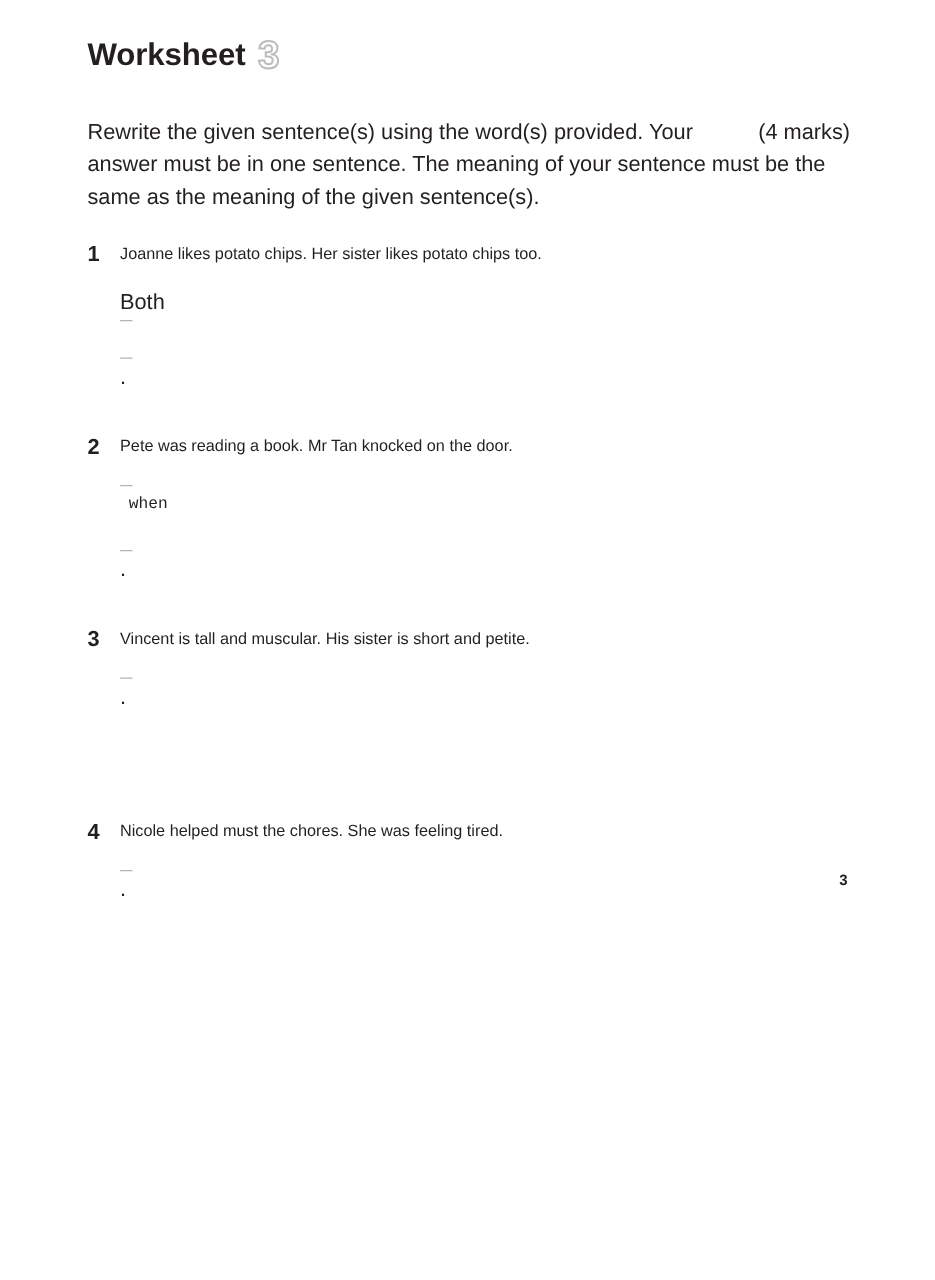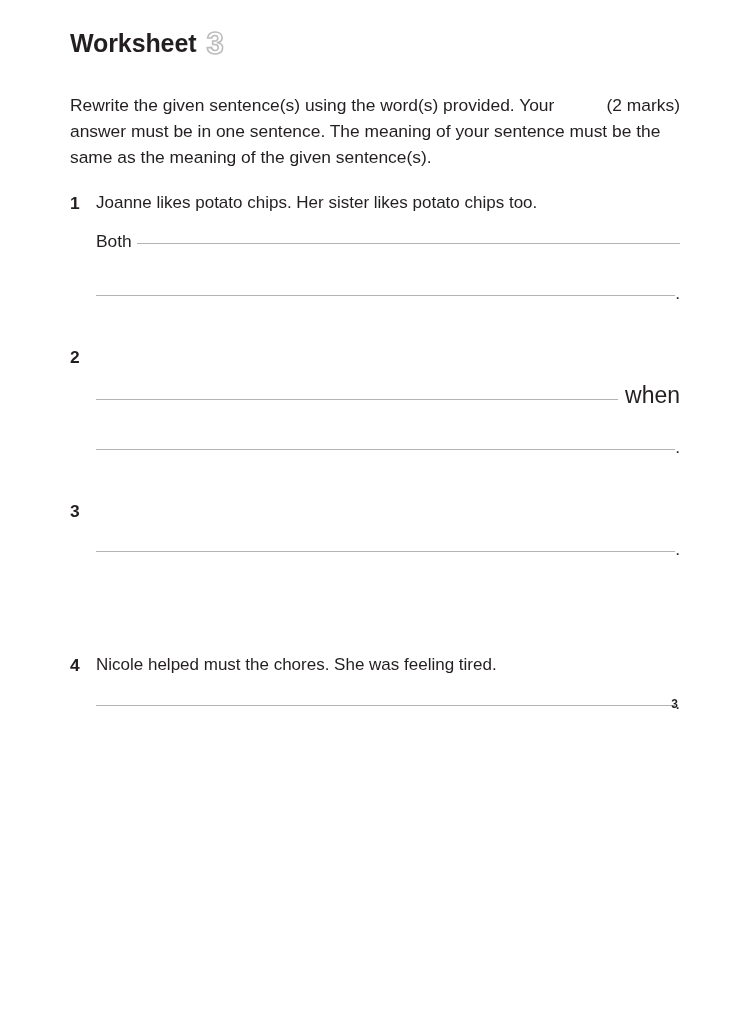--- a/index.html
+++ b/index.html
@@ -84,51 +84,53 @@
   }
   .q-num {
     width: 26px;
     flex: none;
     font-size: 17.4px;
     font-weight: bold;
     line-height: 22px;
     color: #231f20;
   }
   .q-text {
-    font-size: 17px;
+    font-size: 13px;
     line-height: 22px;
     color: #231f20;
   }
 
   .answer-area {
     position: relative;
     margin-left: 26px;
     margin-top: 16px;
   }
   .answer-line {
     display: flex;
     align-items: baseline;
     height: 30px;
+    flex-direction: column;
   }
   .answer-line + .answer-line {
     margin-top: 22px;
   }
   .prefix-word {
     font-size: 17.4px;
     line-height: 22px;
     color: #231f20;
     white-space: nowrap;
     padding-right: 5px;
   }
   .suffix-word {
-    font-size: 23px;
+    font-size: 13px;
     line-height: 22px;
     color: #231f20;
     white-space: nowrap;
     padding-left: 7px;
+    font-family: Liberation Mono, monospace;
   }
   .rule {
     flex: 1 1 auto;
     border-bottom: 1.1px solid #b3b3b3;
     height: 0;
     position: relative;
     top: -3px;
     min-width: 10px;
   }
   .end-dot {
@@ -152,21 +154,21 @@
 <body>
 
 <div class="page">
 
   <div class="header">
     <span class="worksheet-title">Worksheet</span>
     <span class="worksheet-number">3</span>
   </div>
 
   <div class="instructions">
-    <span class="marks">(2 marks)</span>
+    <span class="marks">(4 marks)</span>
     <span class="instr-text">Rewrite the given sentence(s) using the word(s) provided. Your answer must be in one sentence. The meaning of your sentence must be the same as the meaning of the given sentence(s).</span>
   </div>
 
   <div class="questions">
 
     <div class="question">
       <div class="q-head">
         <span class="q-num">1</span>
         <span class="q-text">Joanne likes potato chips. Her sister likes potato chips too.</span>
       </div>
@@ -178,36 +180,38 @@
         <div class="answer-line">
           <span class="rule"></span>
           <span class="end-dot">.</span>
         </div>
       </div>
     </div>
 
     <div class="question">
       <div class="q-head">
         <span class="q-num">2</span>
+        <span class="q-text">Pete was reading a book. Mr Tan knocked on the door.</span>
       </div>
       <div class="answer-area">
         <div class="answer-line">
           <span class="rule"></span>
           <span class="suffix-word">when</span>
         </div>
         <div class="answer-line">
           <span class="rule"></span>
           <span class="end-dot">.</span>
         </div>
       </div>
     </div>
 
     <div class="question">
       <div class="q-head">
         <span class="q-num">3</span>
+        <span class="q-text">Vincent is tall and muscular. His sister is short and petite.</span>
       </div>
       <div class="answer-area">
         <div class="answer-line">
           <span class="rule"></span>
           <span class="end-dot">.</span>
         </div>
       </div>
     </div>
 
     <div class="question">

